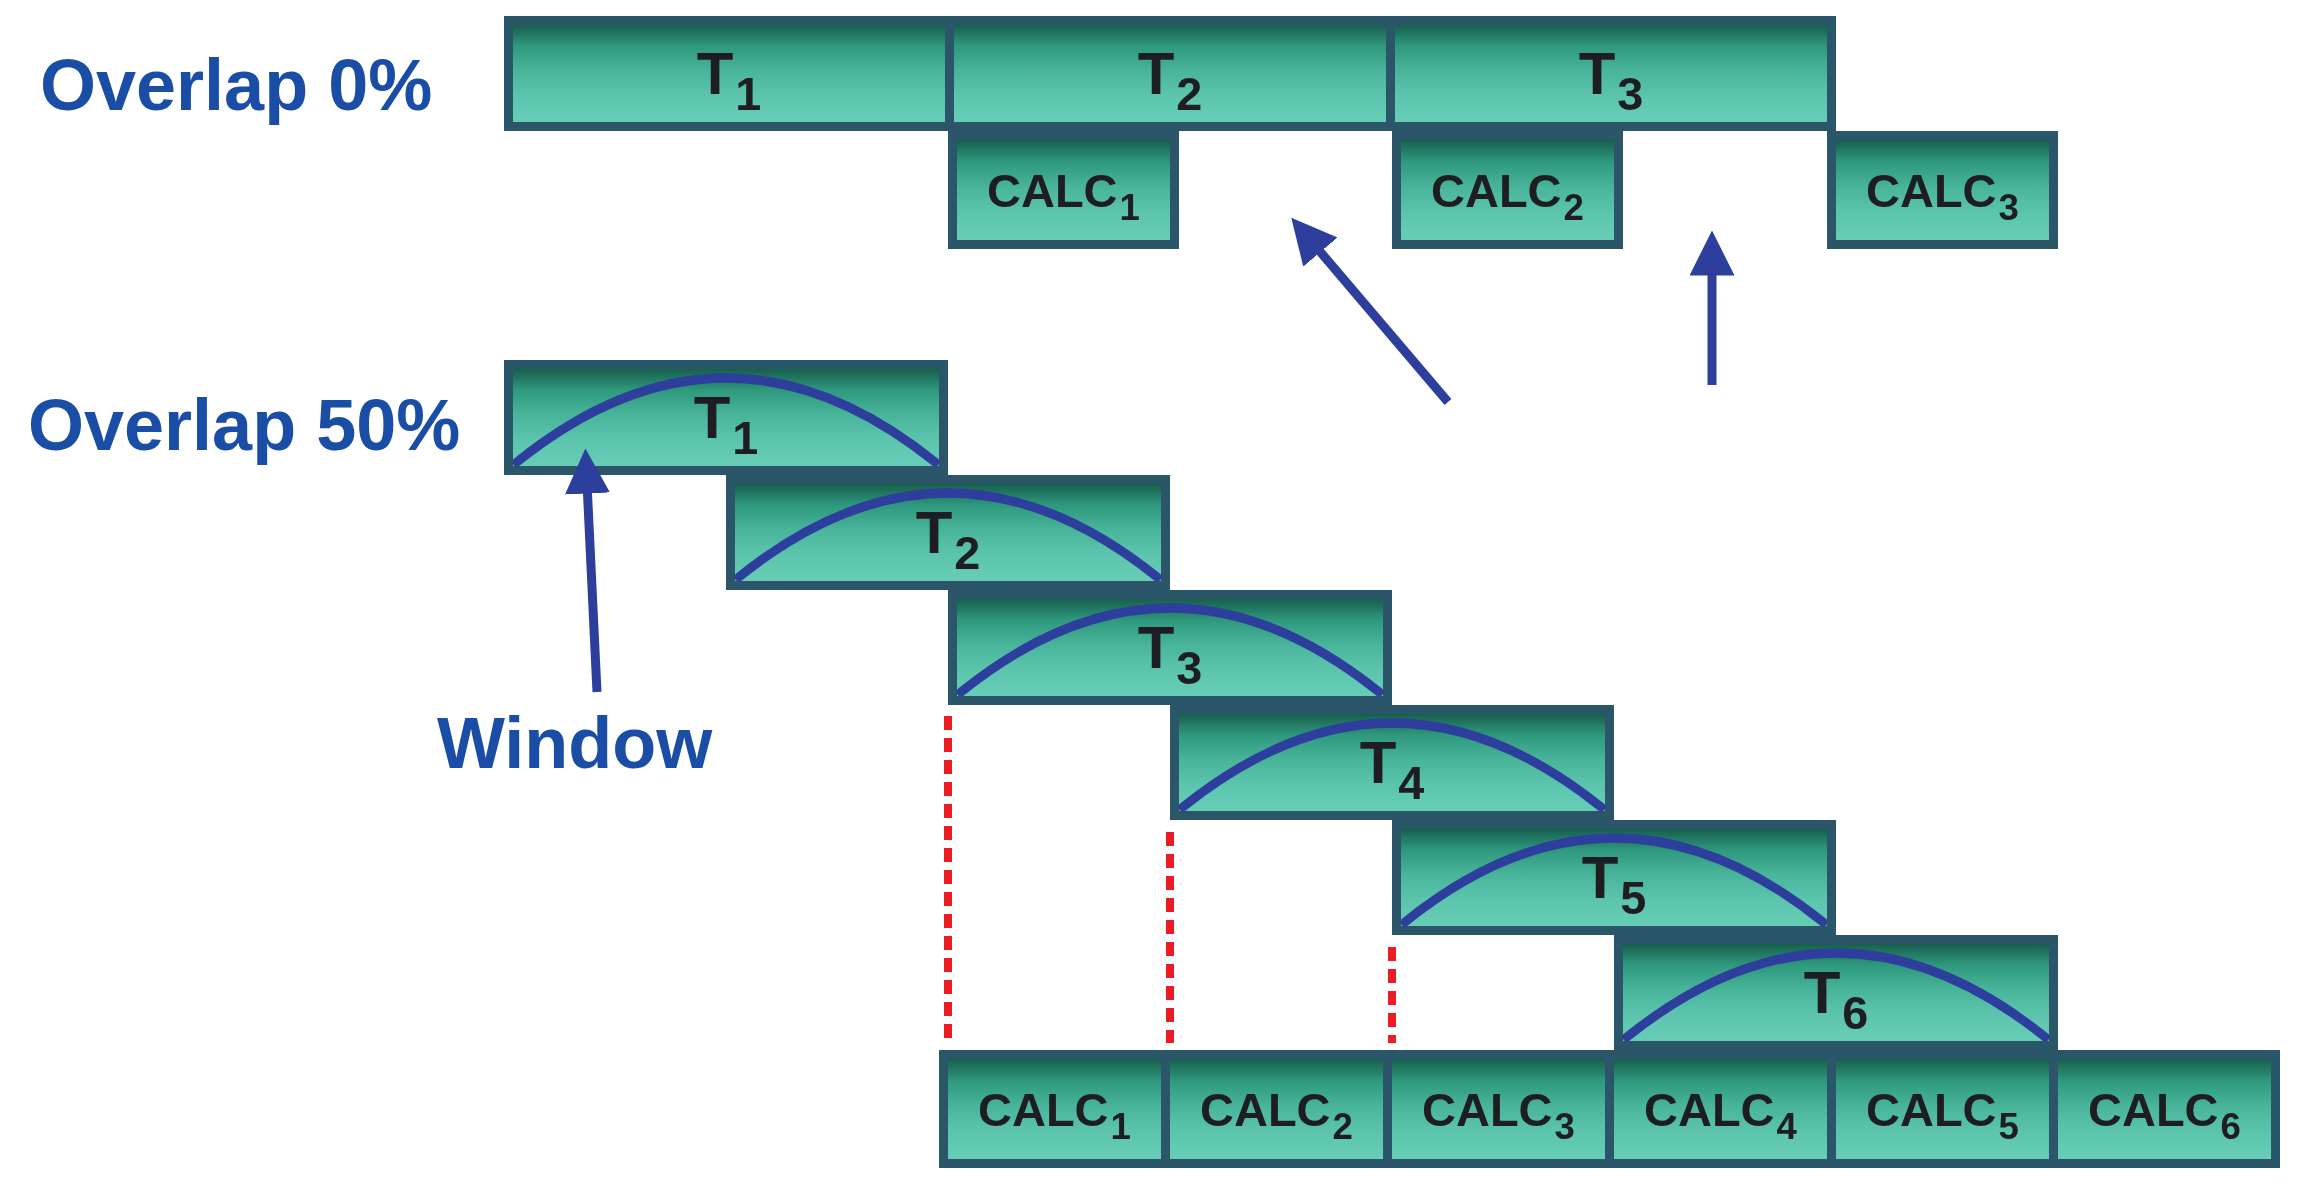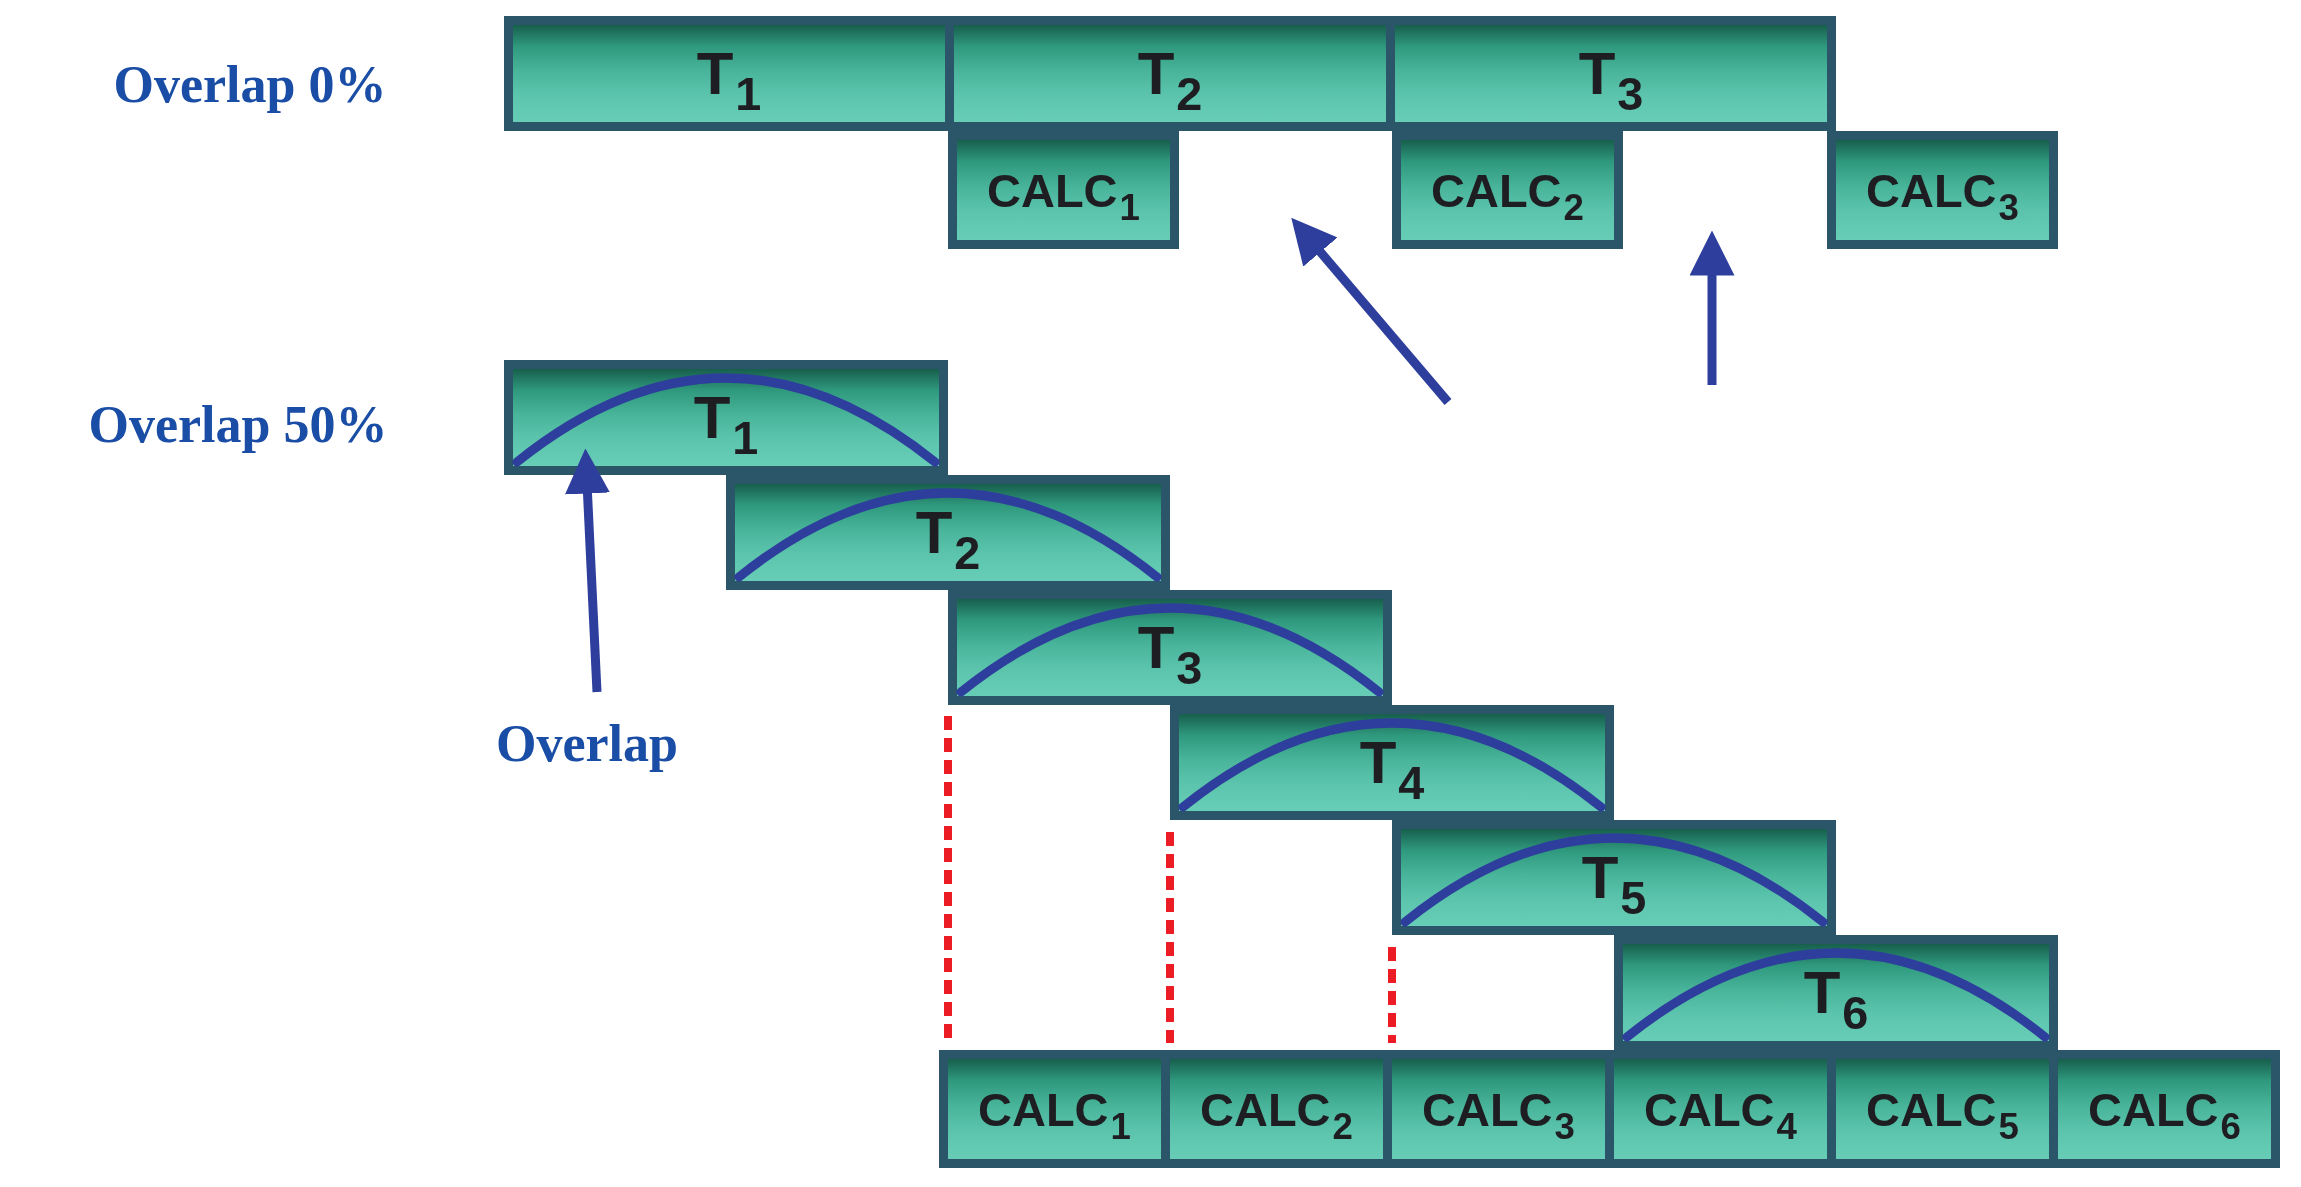--- a/index.html
+++ b/index.html
@@ -21,25 +21,24 @@
     width: 2301px;
     height: 1187px;
     background: var(--background);
     font-family: "Liberation Sans", sans-serif;
     overflow: hidden;
   }
   .blue-label {
     position: absolute;
     color: var(--label-blue);
     font-weight: bold;
-    font-size: 52px;
+    font-size: 72px;
     line-height: 66px;
-    text-align: center;
+    text-align: left;
     white-space: nowrap;
-    font-family: Liberation Serif, serif;
   }
   .blue-label.two-line { white-space: normal; line-height: 75px; }
   .box, .row-cell {
     box-sizing: border-box;
     border: 9px solid var(--box-border);
     background: linear-gradient(180deg,
       var(--grad-top) 0%,
       var(--grad-mid1) 22%,
       var(--grad-mid2) 48%,
       var(--grad-mid3) 72%,
@@ -151,21 +150,21 @@
     <span class="t-label"><span>T</span><span class="bsub">5</span></span>
   </div>
   <div class="box" style="left:1614px; top:935px; width:444px; height:115px;">
     <svg class="arc-svg" viewBox="0 0 426 97">
         <path class="arc-path" d="M4,93 Q213,-75 422,93"></path>
       </svg>
     <span class="t-label"><span>T</span><span class="bsub">6</span></span>
   </div>
 
   <div class="blue-label two-line" style="left:437px; top:706px; width:300px;">
-    <span>Overlap</span><br>
+    <span>Window</span><br>
   </div>
 
   <div class="block-row" style="left:939px; top:1050px;">
     <div class="row-cell" style="width:231px; height:118px;">
       <span class="calc-label"><span>CALC</span><span class="bsub">1</span></span>
     </div>
     <div class="row-cell" style="width:231px; height:118px;">
       <span class="calc-label"><span>CALC</span><span class="bsub">2</span></span>
     </div>
     <div class="row-cell" style="width:231px; height:118px;">

